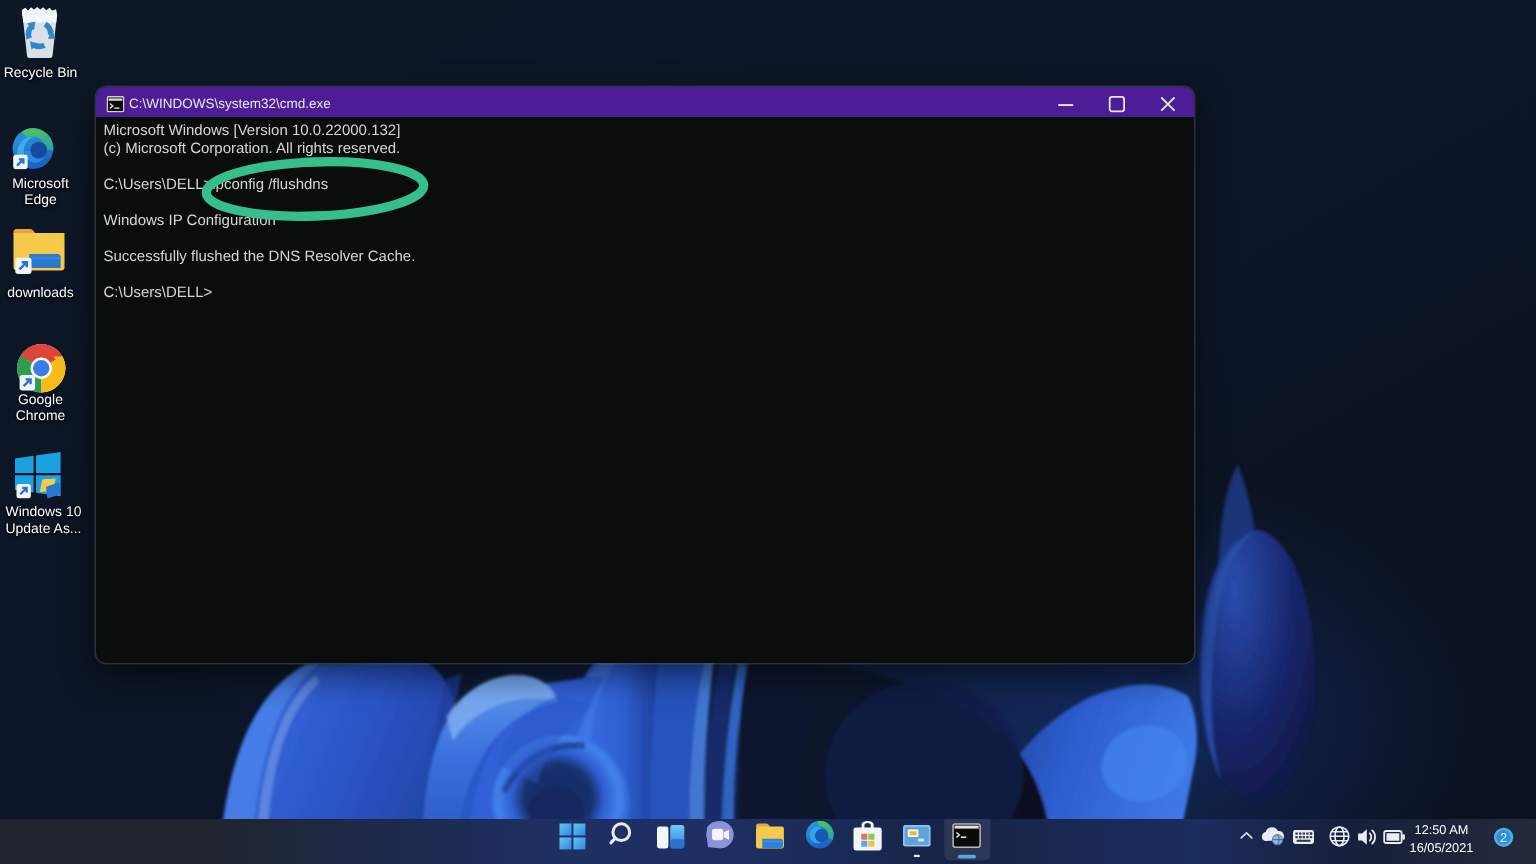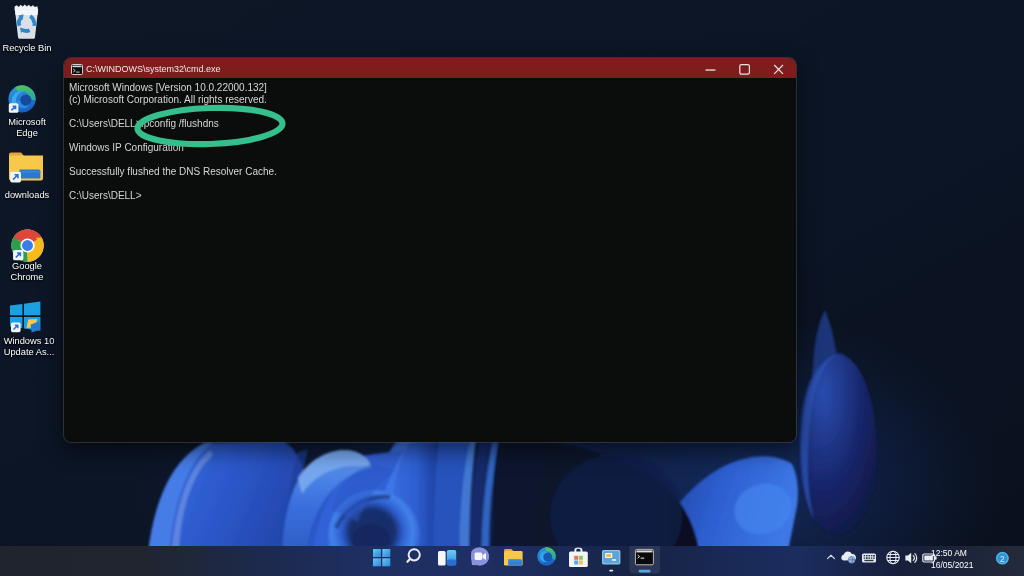--- a/index.html
+++ b/index.html
@@ -2,25 +2,25 @@
 <html><head>
 <meta charset="utf-8">
 <style>
 *{margin:0;padding:0;box-sizing:border-box}
 html,body{width:1024px;height:576px;overflow:hidden;background:#0a1220;font-family:"Liberation Sans",sans-serif}
 #stage{position:absolute;left:0;top:0;width:1024px;height:576px;overflow:hidden}
 #wall{position:absolute;left:0;top:0}
 .dlabel{position:absolute;color:#fff;font-size:9.3px;line-height:10.8px;text-align:center;text-shadow:0 1px 2px rgba(0,0,0,.9),0 0 2px rgba(0,0,0,.8)}
 .dicon{position:absolute}
 #win{position:absolute;left:64px;top:58px;width:732px;height:384px;background:#0b0c0c;border-radius:7px;box-shadow:0 8px 22px rgba(0,0,0,.55);outline:1px solid rgba(110,110,110,.35)}
-#titlebar{position:absolute;left:0;top:0;width:100%;height:20px;background:#7f1d1d;border-radius:7px 7px 0 0}
+#titlebar{position:absolute;left:0;top:0;width:100%;height:20px;background:#4c1d95;border-radius:7px 7px 0 0}
 #wtitle{position:absolute;left:22px;top:5.5px;font-size:9px;color:#e9e9e9;letter-spacing:0}
 #term{position:absolute;left:5px;top:23.8px;font-family:Liberation Sans, sans-serif;font-size:10px;line-height:12px;color:#d6d6d6;white-space:pre}
 #taskbar{position:absolute;left:0;top:546px;width:1024px;height:30px;background:linear-gradient(90deg,#20242e 0%,#20252f 14%,#1d2a4e 26%,#1e2f62 36%,#1f2f64 46%,#1a2a56 55%,#172344 62%,#1a2a56 72%,#1b2d5e 78%,#171f3a 88%,#232a3a 100%)}
-.tlabel{position:absolute;color:#fff;font-size:8.5px;line-height:8.5px;text-align:left}
+.tlabel{position:absolute;color:#fff;font-size:8.5px;line-height:8.5px;text-align:center}
 </style>
 </head>
 <body>
 <div id="stage">
 <svg id="wall" width="1024" height="576" viewBox="0 0 1024 576">
 <defs>
 <linearGradient id="bg" x1="0" y1="0" x2="1" y2="1">
   <stop offset="0" stop-color="#0d1726"></stop>
   <stop offset="0.55" stop-color="#0c1526"></stop>
   <stop offset="1" stop-color="#0a101d"></stop>

